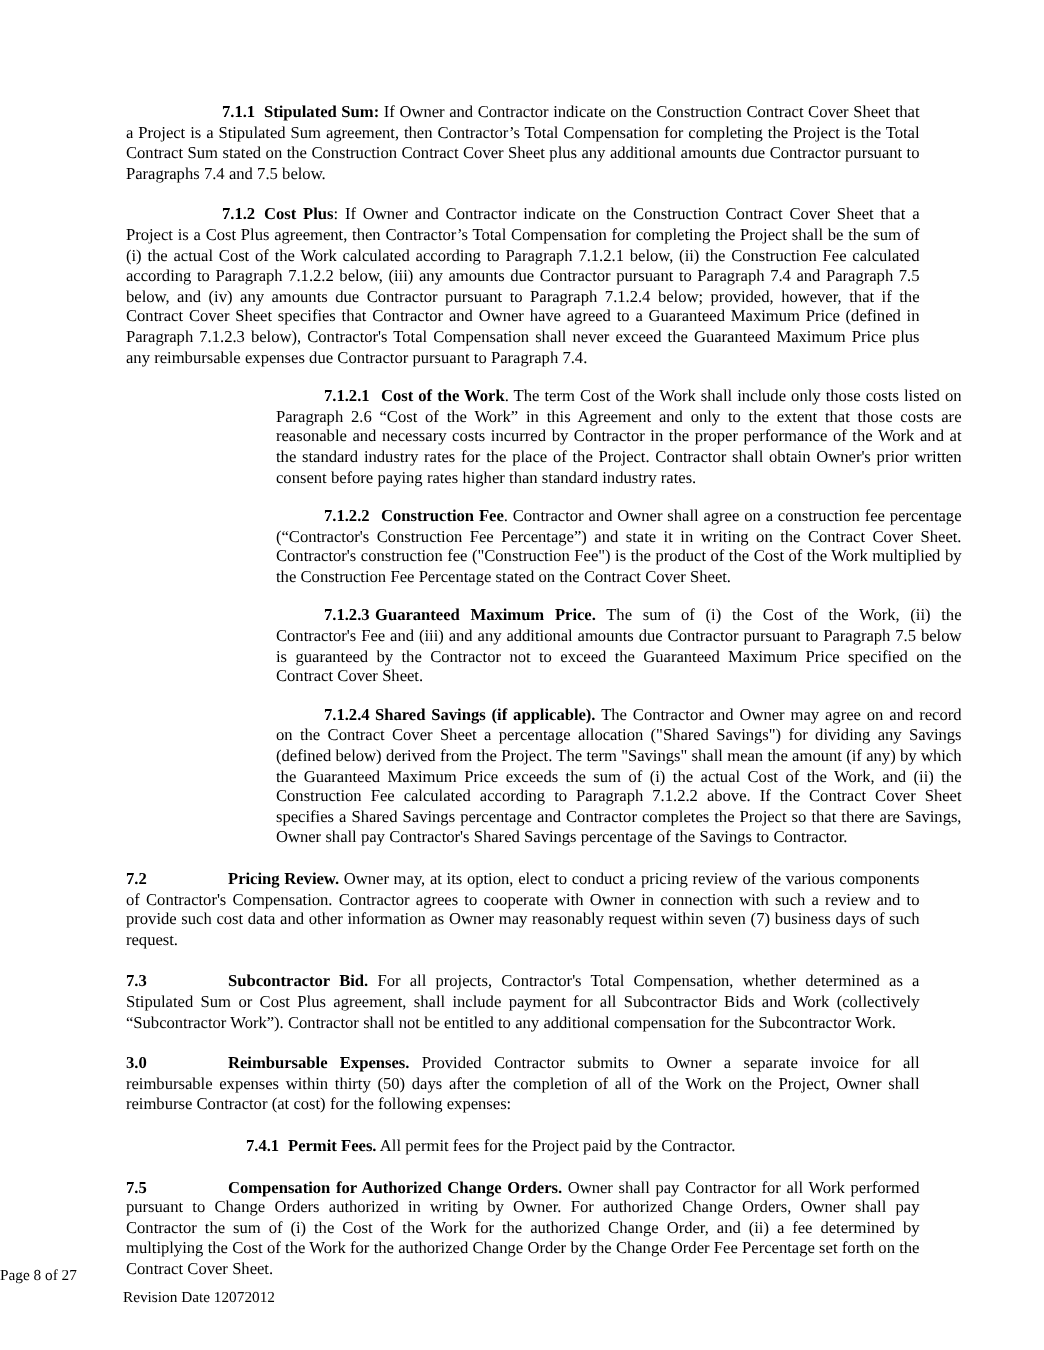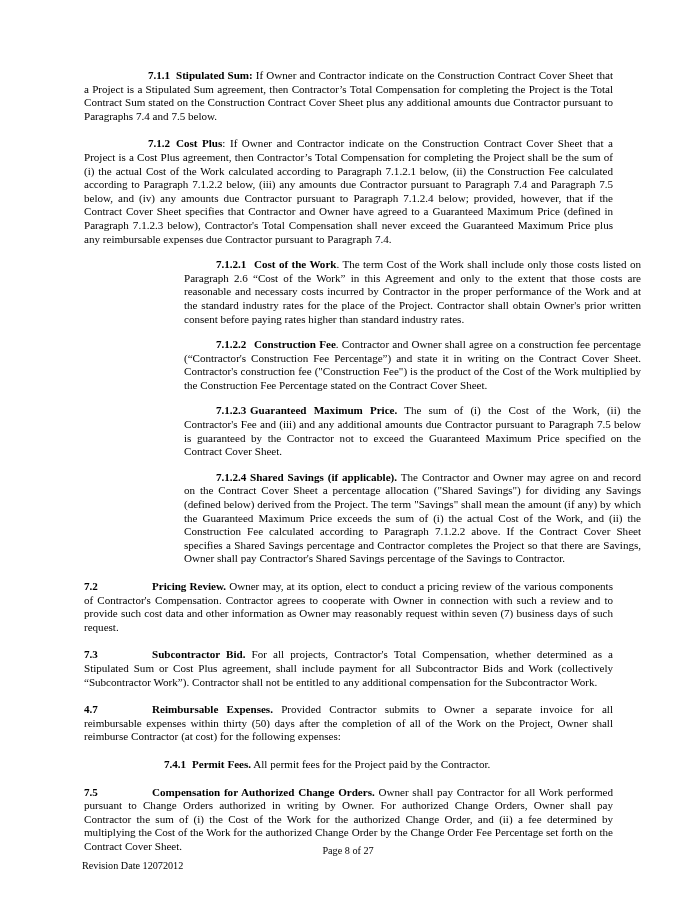--- a/index.html
+++ b/index.html
@@ -100,21 +100,21 @@
     left: 0;
     top: 845px;
     width: 696px;
     height: 40px;
   }
   .footer .pagenum {
     position: absolute;
     left: 0;
     top: 0;
     width: 696px;
-    text-align: center;
+    text-align: left;
     font-size: 10.2px;
   }
   .footer .revision {
     position: absolute;
     left: 82px;
     top: 15px;
     font-size: 10.2px;
   }
 </style>
 </head>
@@ -137,21 +137,21 @@
       <p class="para lvl4 tight"><span class="num">7.1.2.3</span><span class="b">Guaranteed Maximum Price.</span><span> The sum of (i) the Cost of the Work, (ii) the Contractor's Fee and (iii) and any additional amounts due Contractor pursuant to Paragraph 7.5 below is guaranteed by the Contractor not to exceed the Guaranteed Maximum Price specified on the Contract Cover Sheet.</span></p>
 
       <p class="para lvl4 tight"><span class="num">7.1.2.4</span><span class="b">Shared Savings (if applicable).</span><span> The Contractor and Owner may agree on and record on the Contract Cover Sheet a percentage allocation ("Shared Savings") for dividing any Savings (defined below) derived from the Project. The term "Savings" shall mean the amount (if any) by which the Guaranteed Maximum Price exceeds the sum of (i) the actual Cost of the Work, and (ii) the Construction Fee calculated according to Paragraph 7.1.2.2 above. If the Contract Cover Sheet specifies a Shared Savings percentage and Contractor completes the Project so that there are Savings, Owner shall pay Contractor's Shared Savings percentage of the Savings to Contractor.</span></p>
 
     </div>
 
     <p class="para lvl2"><span class="num">7.2</span><span class="b">Pricing Review.</span><span> Owner may, at its option, elect to conduct a pricing review of the various components of Contractor's Compensation. Contractor agrees to cooperate with Owner in connection with such a review and to provide such cost data and other information as Owner may reasonably request within seven (7) business days of such request.</span></p>
 
     <p class="para lvl2"><span class="num">7.3</span><span class="b">Subcontractor Bid.</span><span>  For all projects, Contractor's Total Compensation, whether determined as a Stipulated Sum or Cost Plus agreement, shall include payment for all Subcontractor Bids and Work (collectively “Subcontractor Work”). Contractor shall not be entitled to any additional compensation for the Subcontractor Work.</span></p>
 
-    <p class="para lvl2"><span class="num">4.7</span><span class="b">Reimbursable Expenses.</span><span> Provided Contractor submits to Owner a separate invoice for all reimbursable expenses within thirty (50) days after the completion of all of the Work on the Project, Owner shall reimburse Contractor (at cost) for the following expenses:</span></p>
+    <p class="para lvl2"><span class="num">3.0</span><span class="b">Reimbursable Expenses.</span><span> Provided Contractor submits to Owner a separate invoice for all reimbursable expenses within thirty (50) days after the completion of all of the Work on the Project, Owner shall reimburse Contractor (at cost) for the following expenses:</span></p>
 
     <p class="para lvl3b"><span class="num">7.4.1</span><span class="b">Permit Fees.</span><span> All permit fees for the Project paid by the Contractor.</span></p>
 
 
 
     <p class="para lvl2"><span class="num">7.5</span><span class="b">Compensation for Authorized Change Orders.</span><span> Owner shall pay Contractor for all Work performed pursuant to Change Orders authorized in writing by Owner. For authorized Change Orders, Owner shall pay Contractor the sum of (i) the Cost of the Work for the authorized Change Order, and (ii) a fee determined by multiplying the Cost of the Work for the authorized Change Order by the Change Order Fee Percentage set forth on the Contract Cover Sheet.</span></p>
 
   </div>
 
   <div class="footer">

